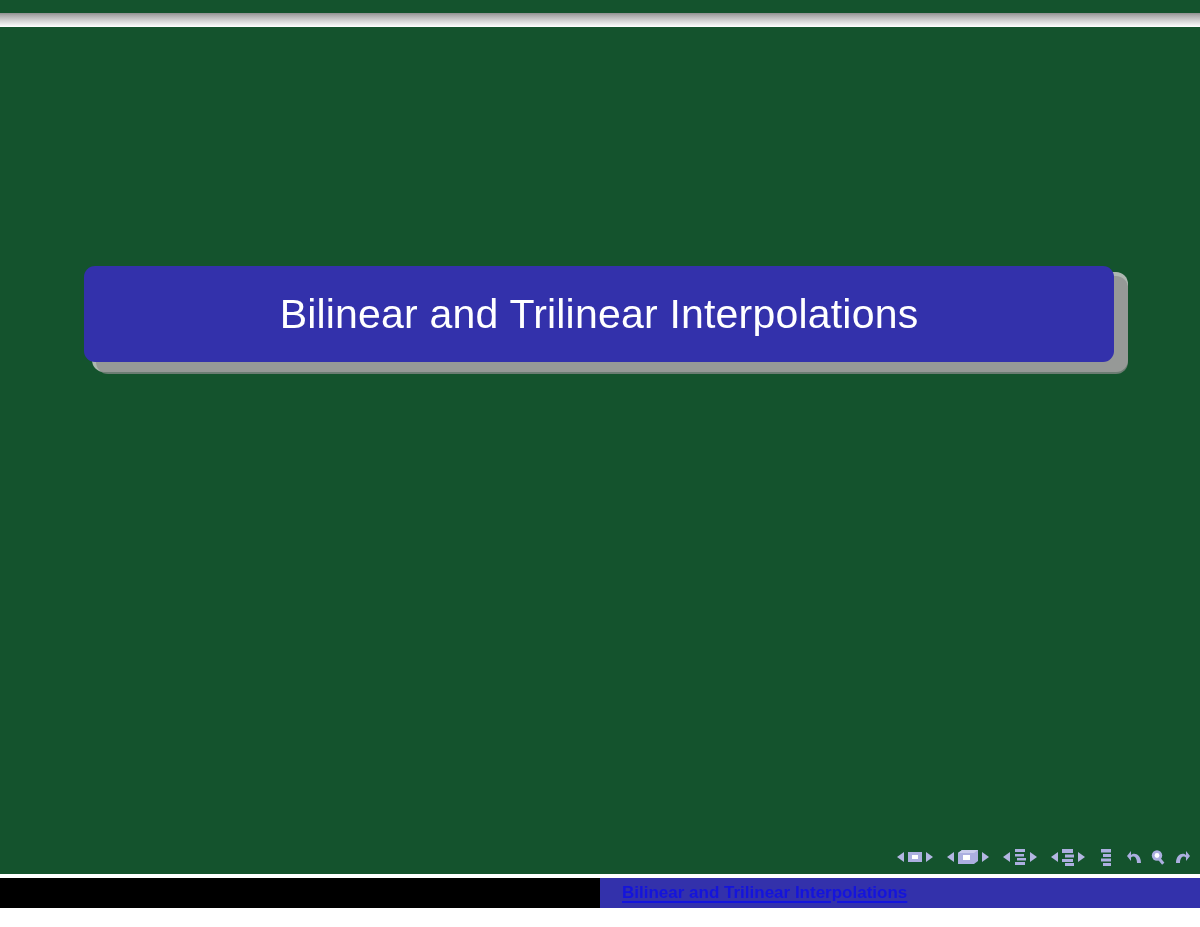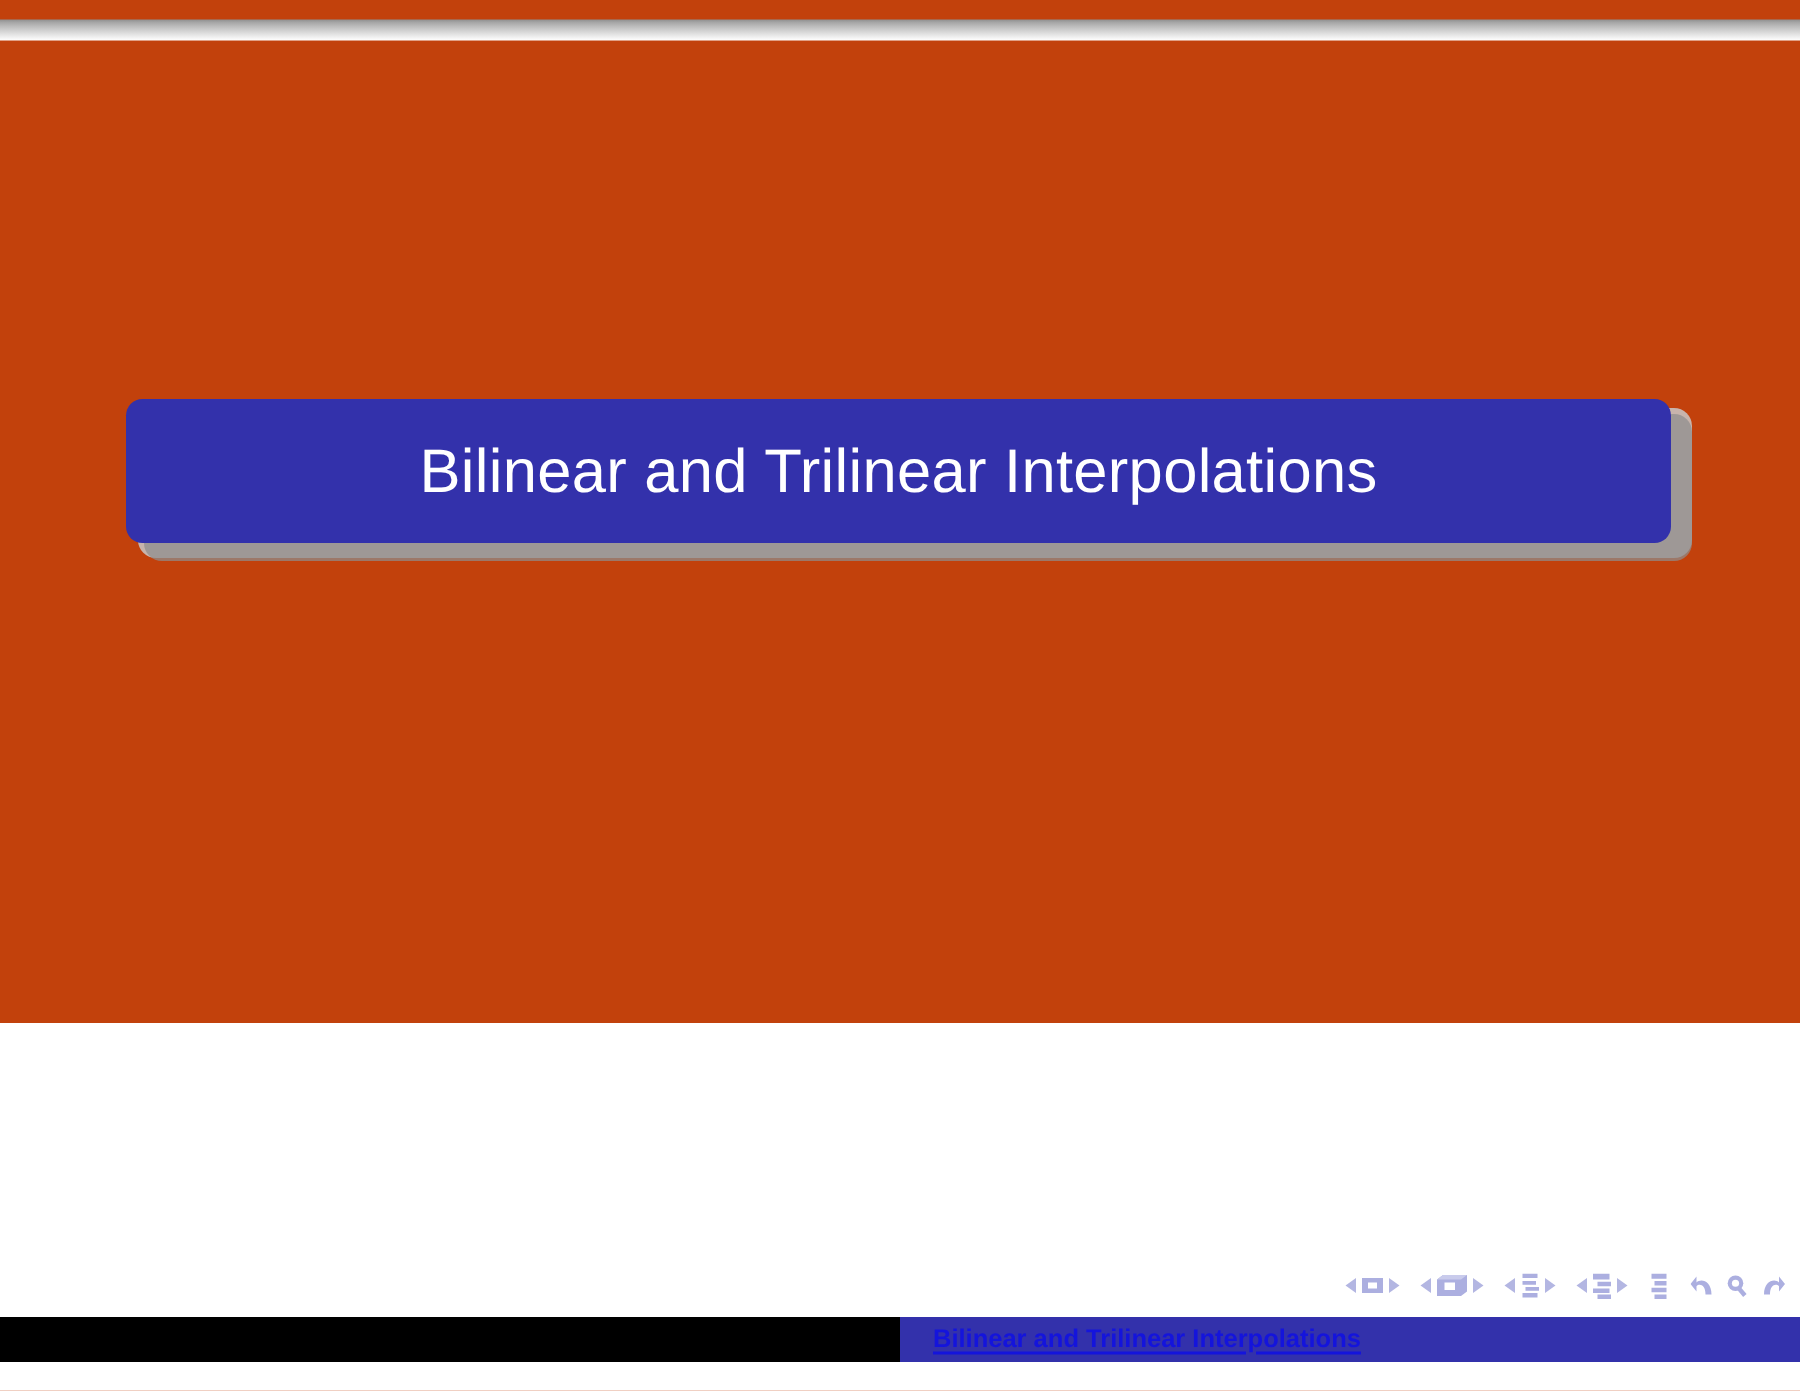--- a/index.html
+++ b/index.html
@@ -15,22 +15,22 @@
     overflow: hidden;
     font-family: "Liberation Sans", sans-serif;
     -webkit-font-smoothing: antialiased;
   }
 
   
   .slide {
     position: absolute;
     left: 0; top: 0;
     width: 1200px;
-    height: 682px;
-    background: #c2410c;
+    height: 874px;
+    background: #14532d;
   }
 
   
   .head-rule {
     position: absolute;
     left: 0;
     top: 13px;
     width: 1200px;
     height: 14px;
     background: linear-gradient(to bottom,

